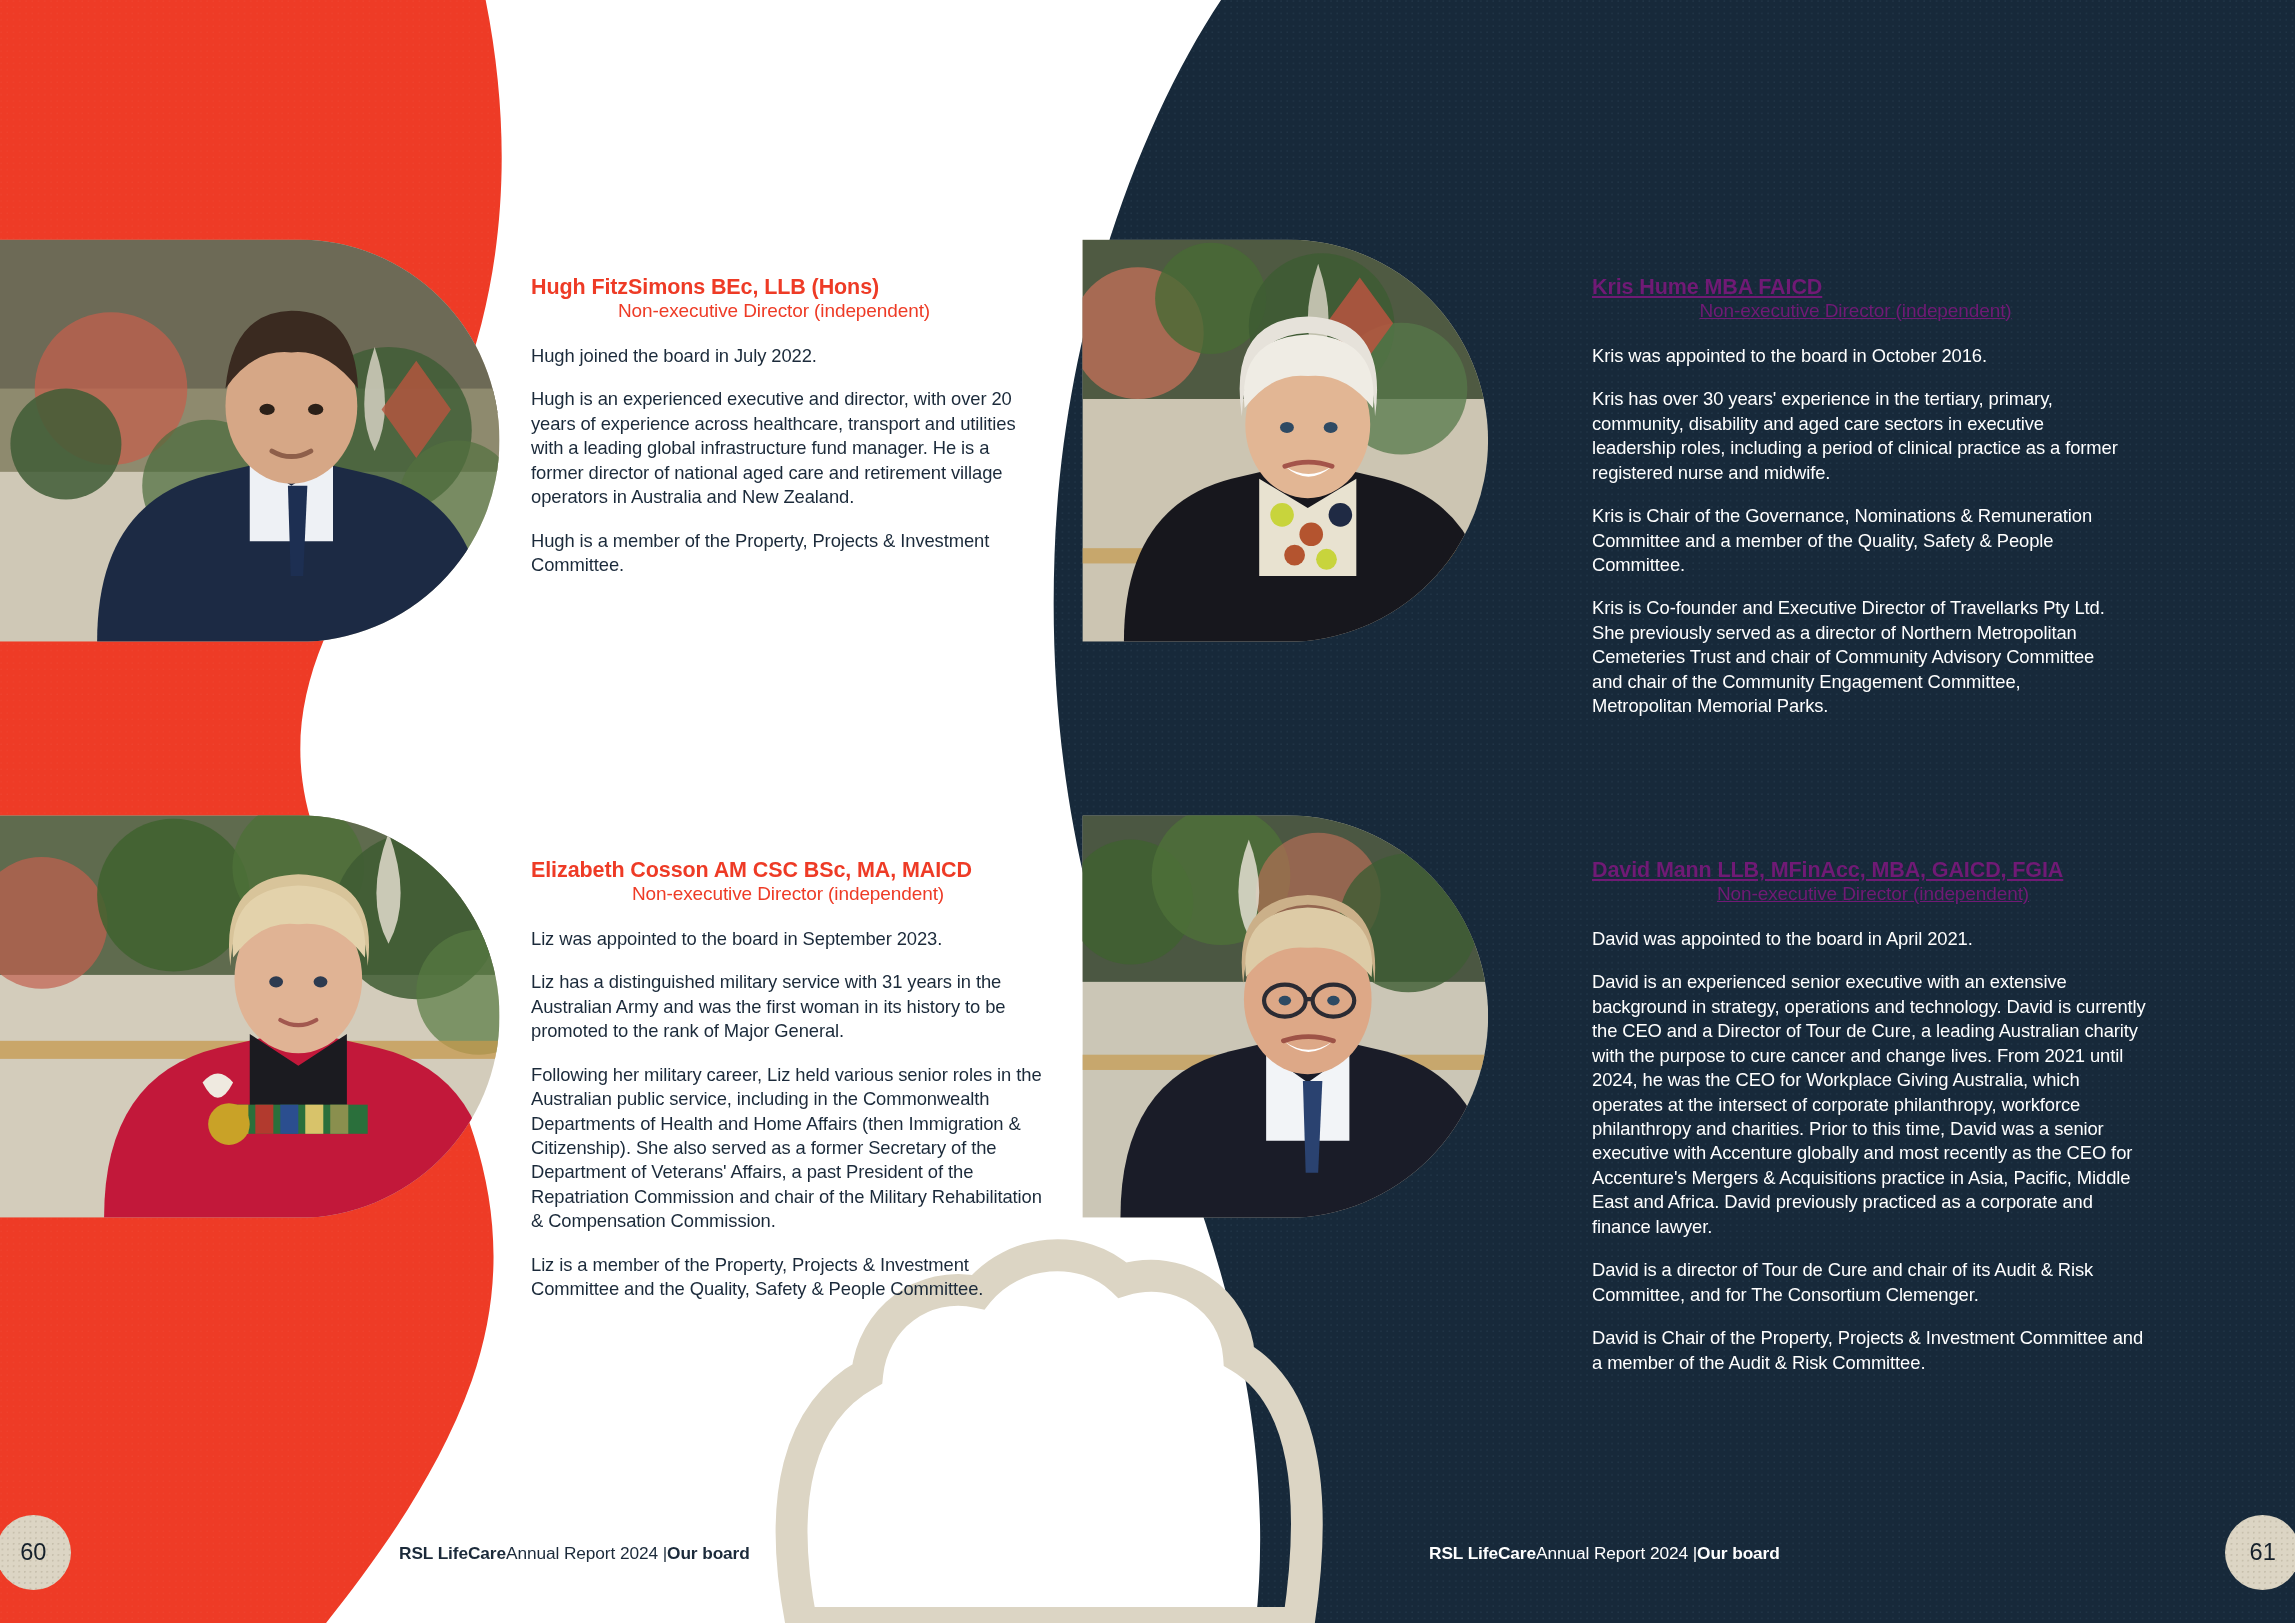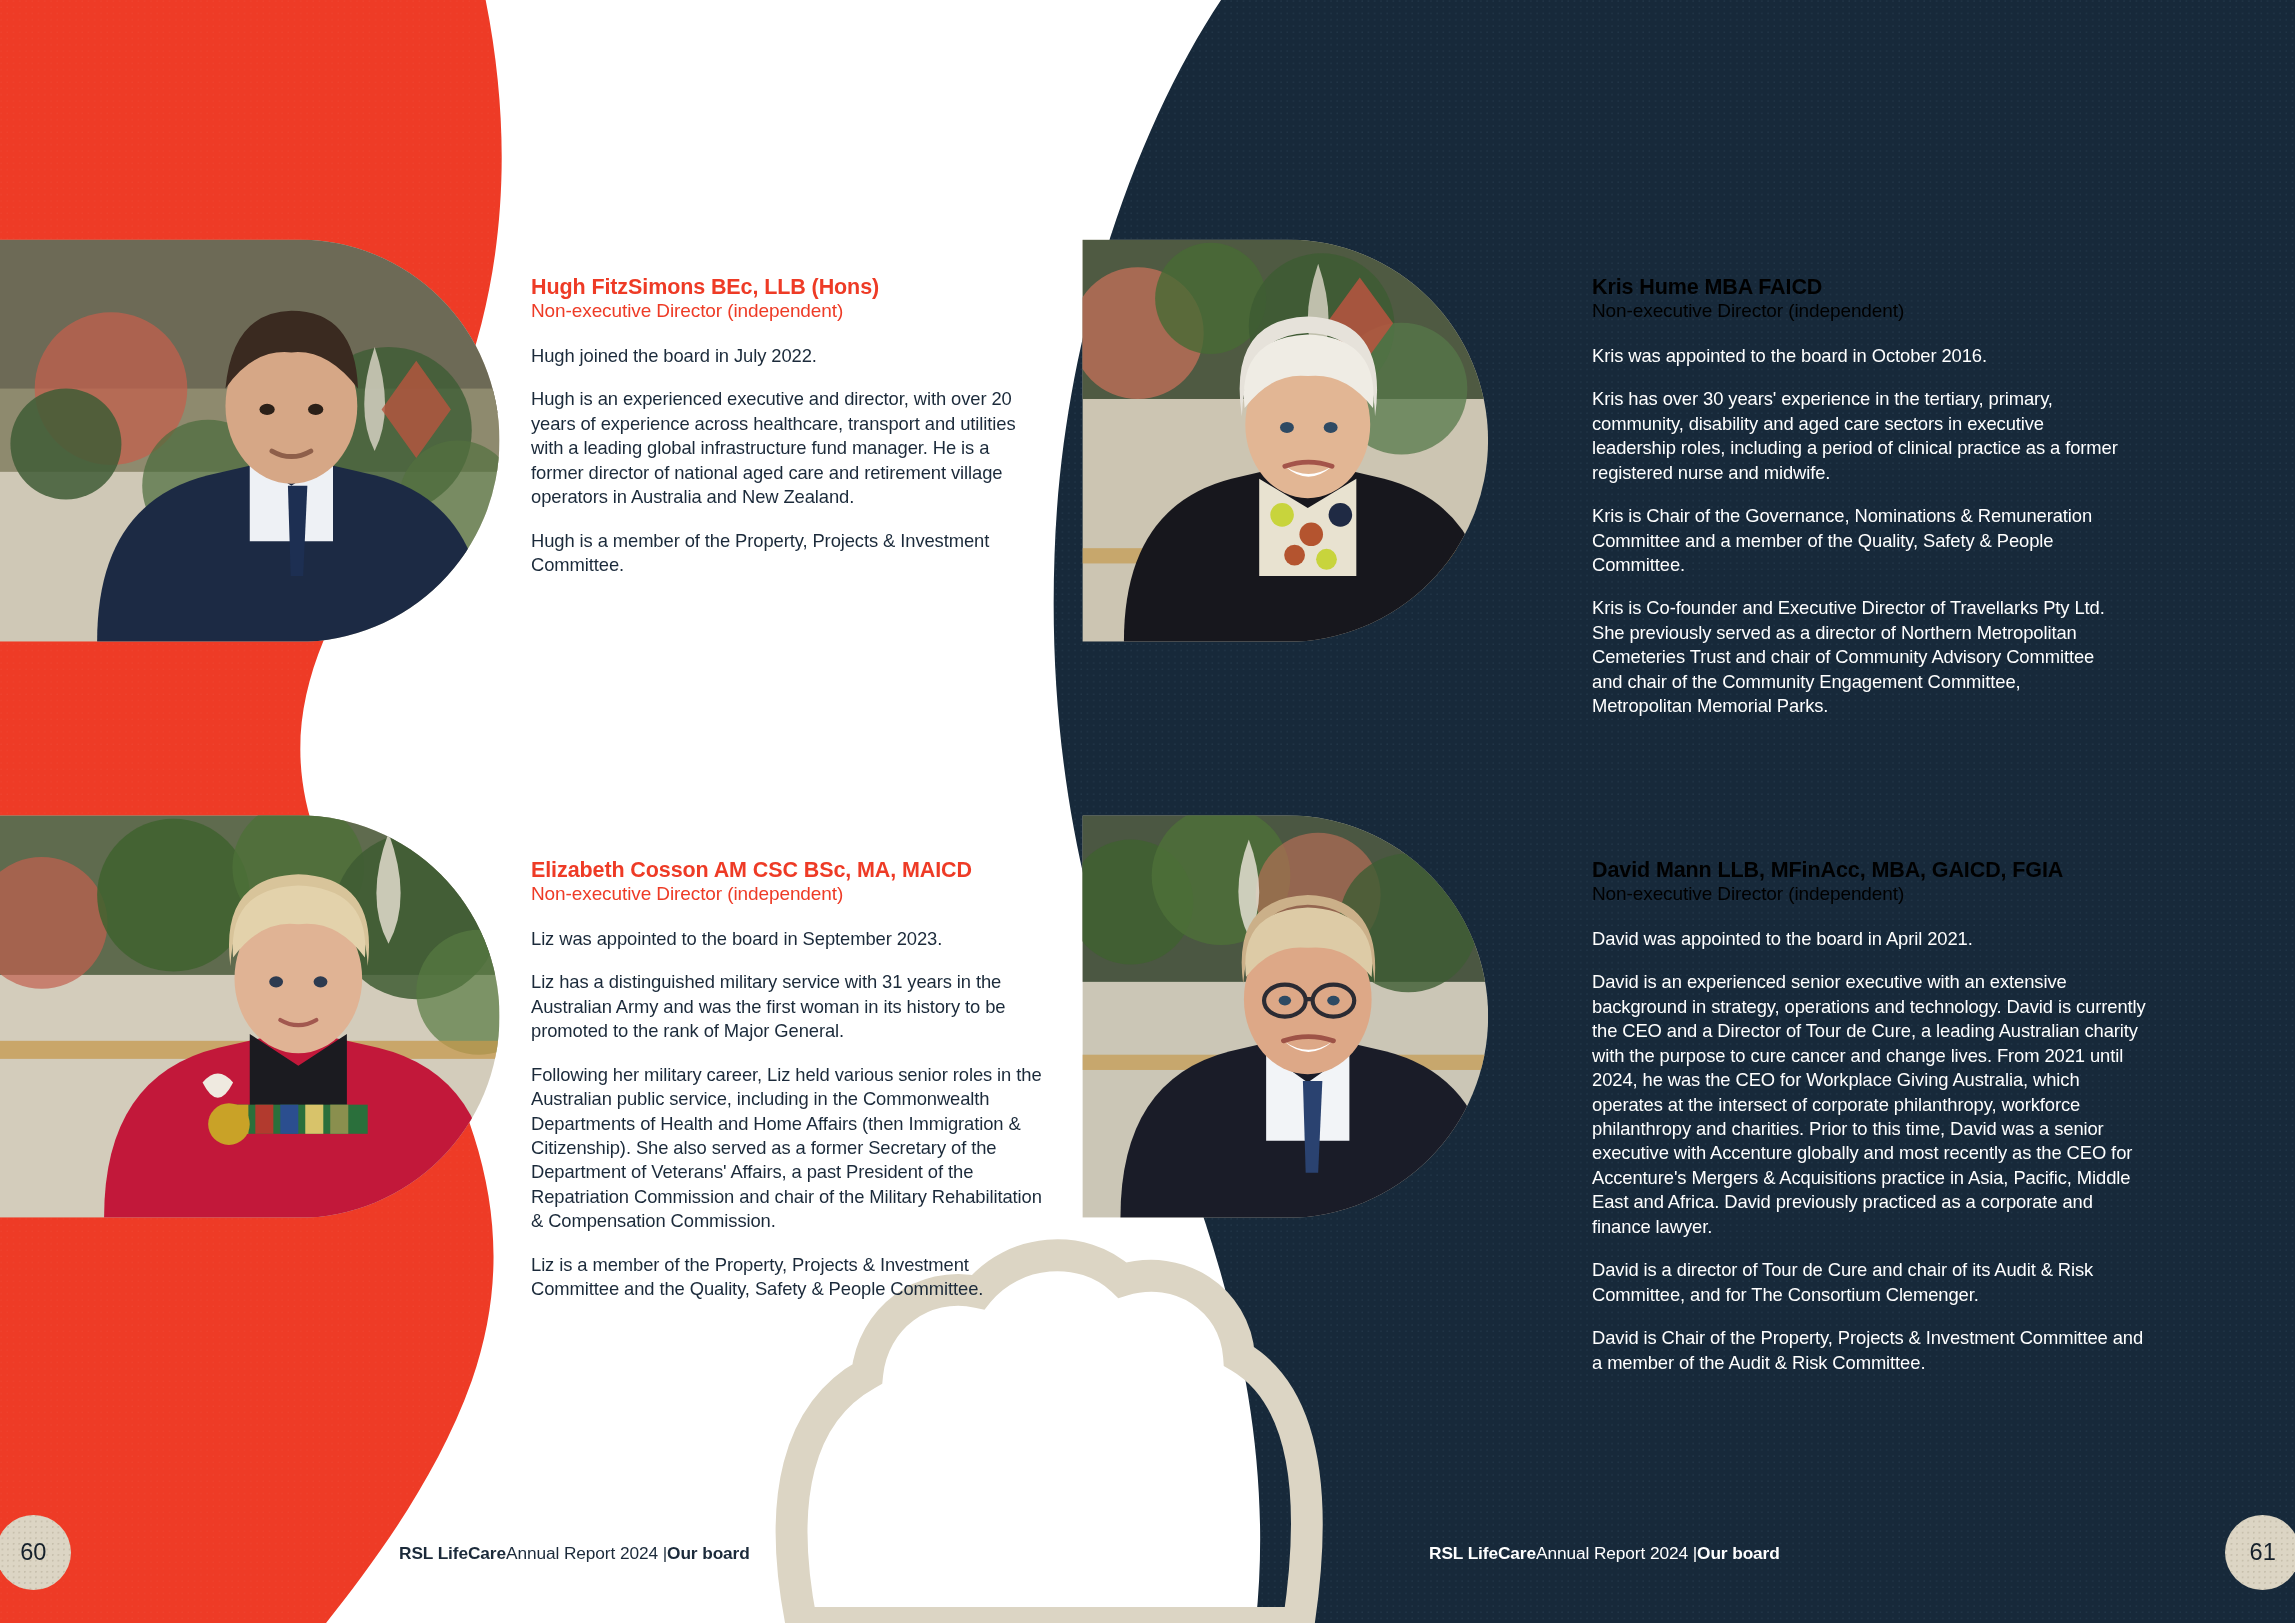--- a/index.html
+++ b/index.html
@@ -42,33 +42,34 @@
     font-size:21.5px;
     font-weight:bold;
     letter-spacing:-0.1px;
     line-height:1.16;
   }
   .bio .role{
     margin:0 0 21px 0;
     font-size:19px;
     line-height:1.2;
     letter-spacing:-0.1px;
+    text-align:center;
   }
   .bio p{
     margin:0 0 19px 0;
     font-size:18.4px;
     line-height:1.33;
     letter-spacing:-0.1px;
   }
   .bio p:last-child{margin-bottom:0;}
 
   .bio-light h2, .bio-light .role{color:#EE3B26;}
   .bio-light p{color:#1B2A3A;}
 
-  .bio-dark h2, .bio-dark .role{color:#000000;}
+  .bio-dark h2, .bio-dark .role{color:#701a75;text-decoration:underline;}
   .bio-dark p{color:#FFFFFF;}
 
   
   .footer{
     position:absolute;
     bottom:0;
     height:83px;
     display:flex;
     align-items:center;
     font-size:17.3px;

